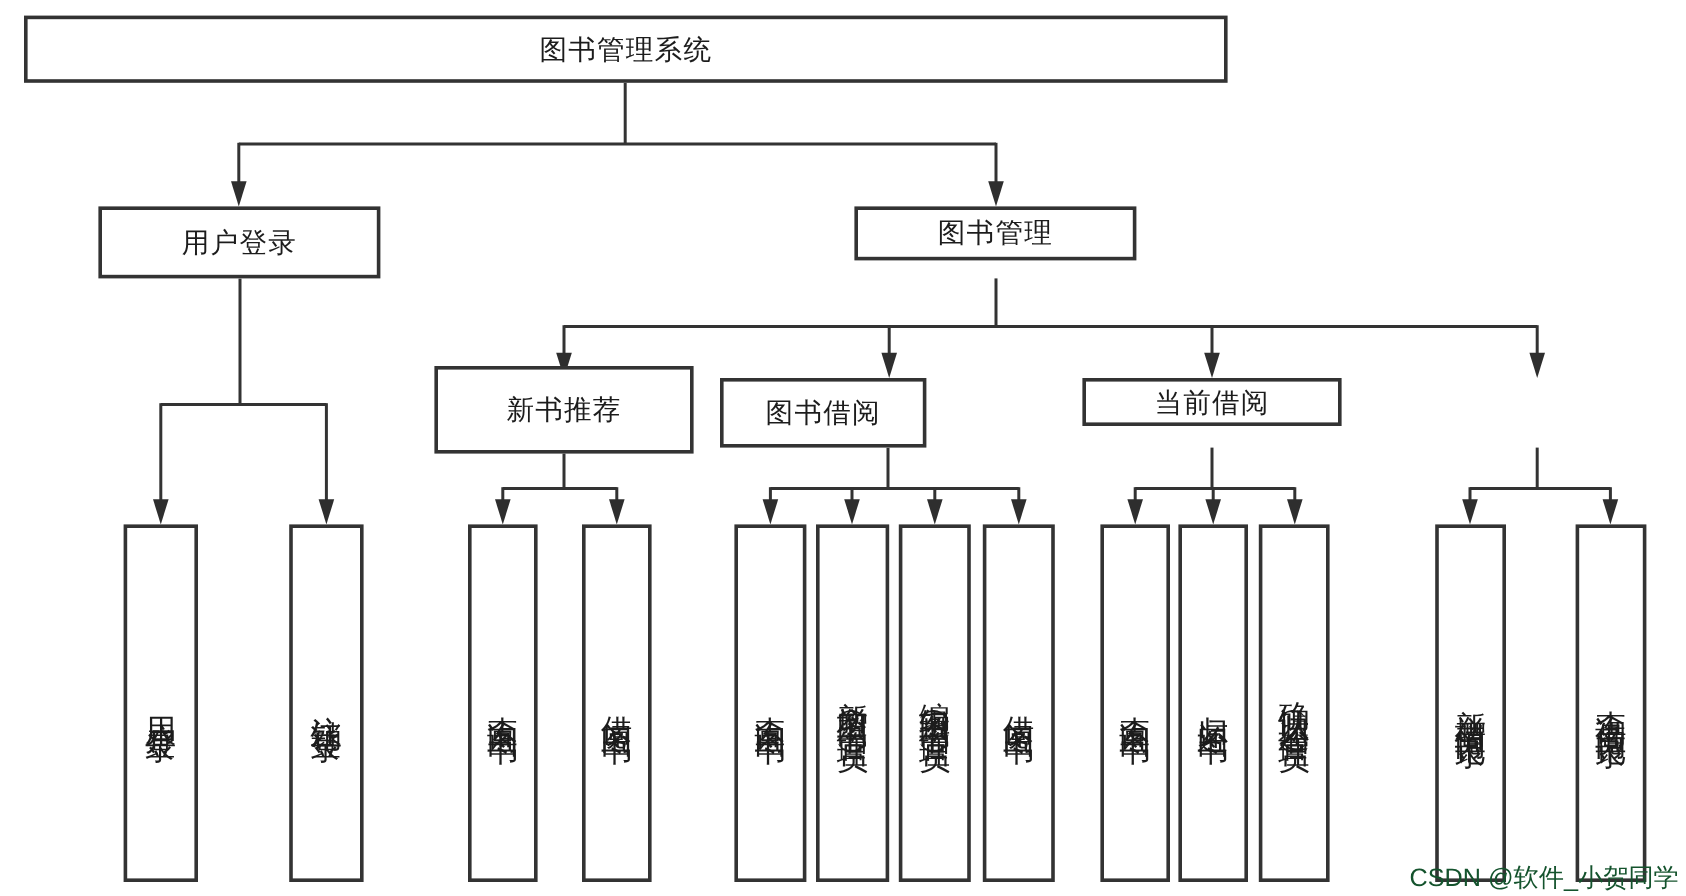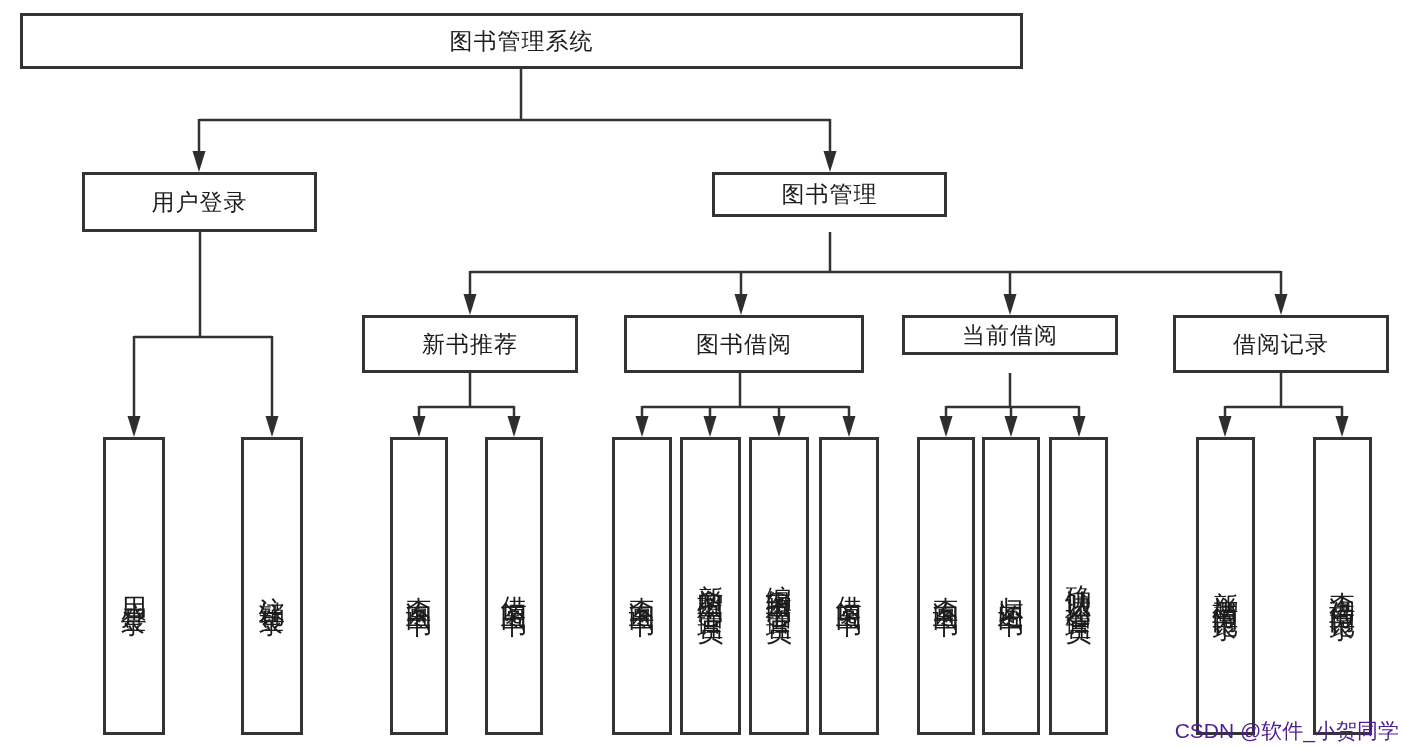--- a/index.html
+++ b/index.html
@@ -30,21 +30,21 @@
     font-size:26px;
     letter-spacing:5px;
     line-height:1.1;
     white-space:nowrap;
   }
   .watermark{
     position:absolute;
     right:6px;
     bottom:2px;
     font-size:21px;
-    color:#4c1d95;
+    color:#14532d;
     z-index:3;
     white-space:nowrap;
   }
 </style>
 </head>
 <body>
 
 <div class="canvas">
 
   <svg class="connectors" width="1405" height="747" viewBox="0 0 1405 747">
@@ -117,31 +117,28 @@
     <span class="hlabel">图书管理系统</span>
   </div>
 
   <div class="box" style="left:82px;top:172px;width:235px;height:60px;">
     <span class="hlabel">用户登录</span>
   </div>
   <div class="box" style="left:712px;top:172px;width:235px;height:45px;">
     <span class="hlabel">图书管理</span>
   </div>
 
-  <div class="box" style="left:362px;top:315px;width:216px;height:58px;">
+  <div class="box" style="left:362px;top:305px;width:216px;height:73px;">
     <span class="hlabel">新书推荐</span>
   </div>
-  <div class="box" style="left:624px;top:315px;width:240px;height:58px;">
+  <div class="box" style="left:600px;top:315px;width:172px;height:58px;">
     <span class="hlabel">图书借阅</span>
   </div>
   <div class="box" style="left:902px;top:315px;width:216px;height:40px;">
     <span class="hlabel">当前借阅</span>
-  </div>
-  <div class="box" style="left:1173px;top:315px;width:216px;height:58px;">
-    <span class="hlabel">借阅记录</span>
   </div>
 
   <div class="box leaf" style="left:103px;width:62px;">
     <span class="vtext">用户登录</span>
   </div>
   <div class="box leaf" style="left:241px;width:62px;">
     <span class="vtext">注销登录</span>
   </div>
 
   <div class="box leaf" style="left:390px;width:58px;">

